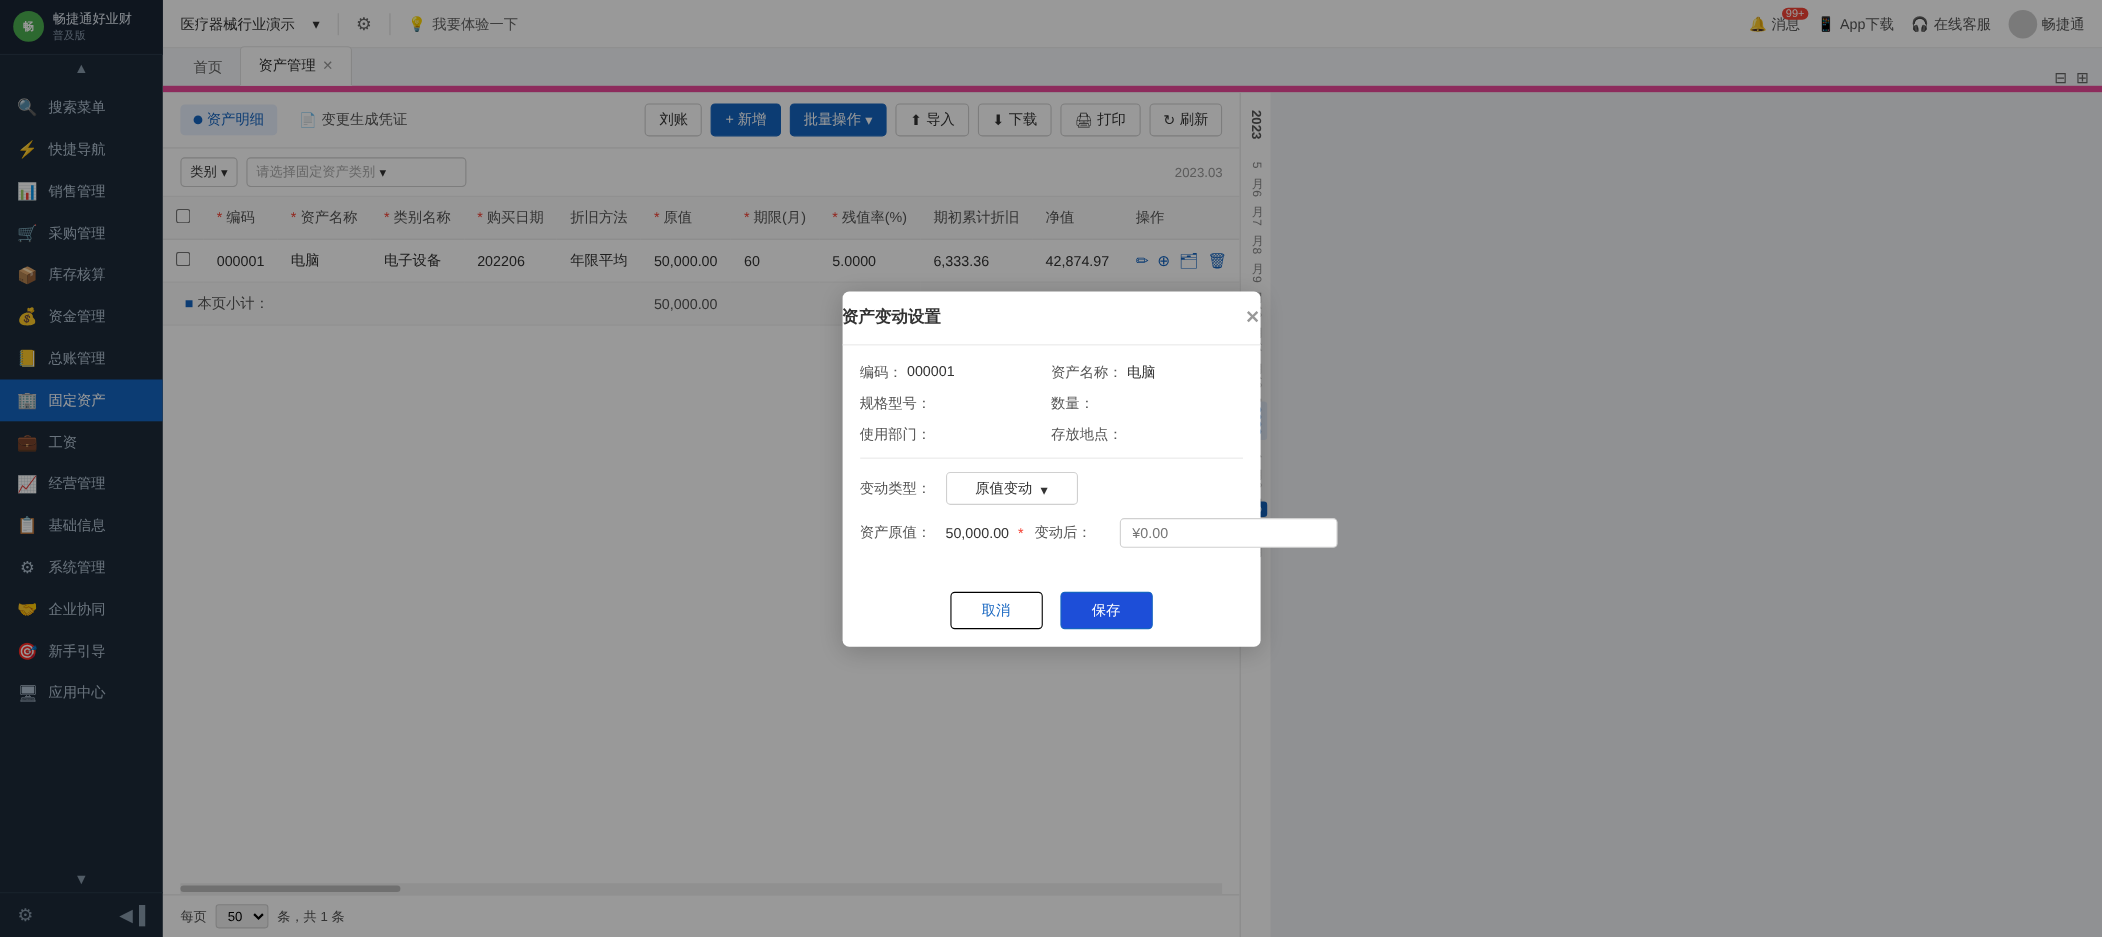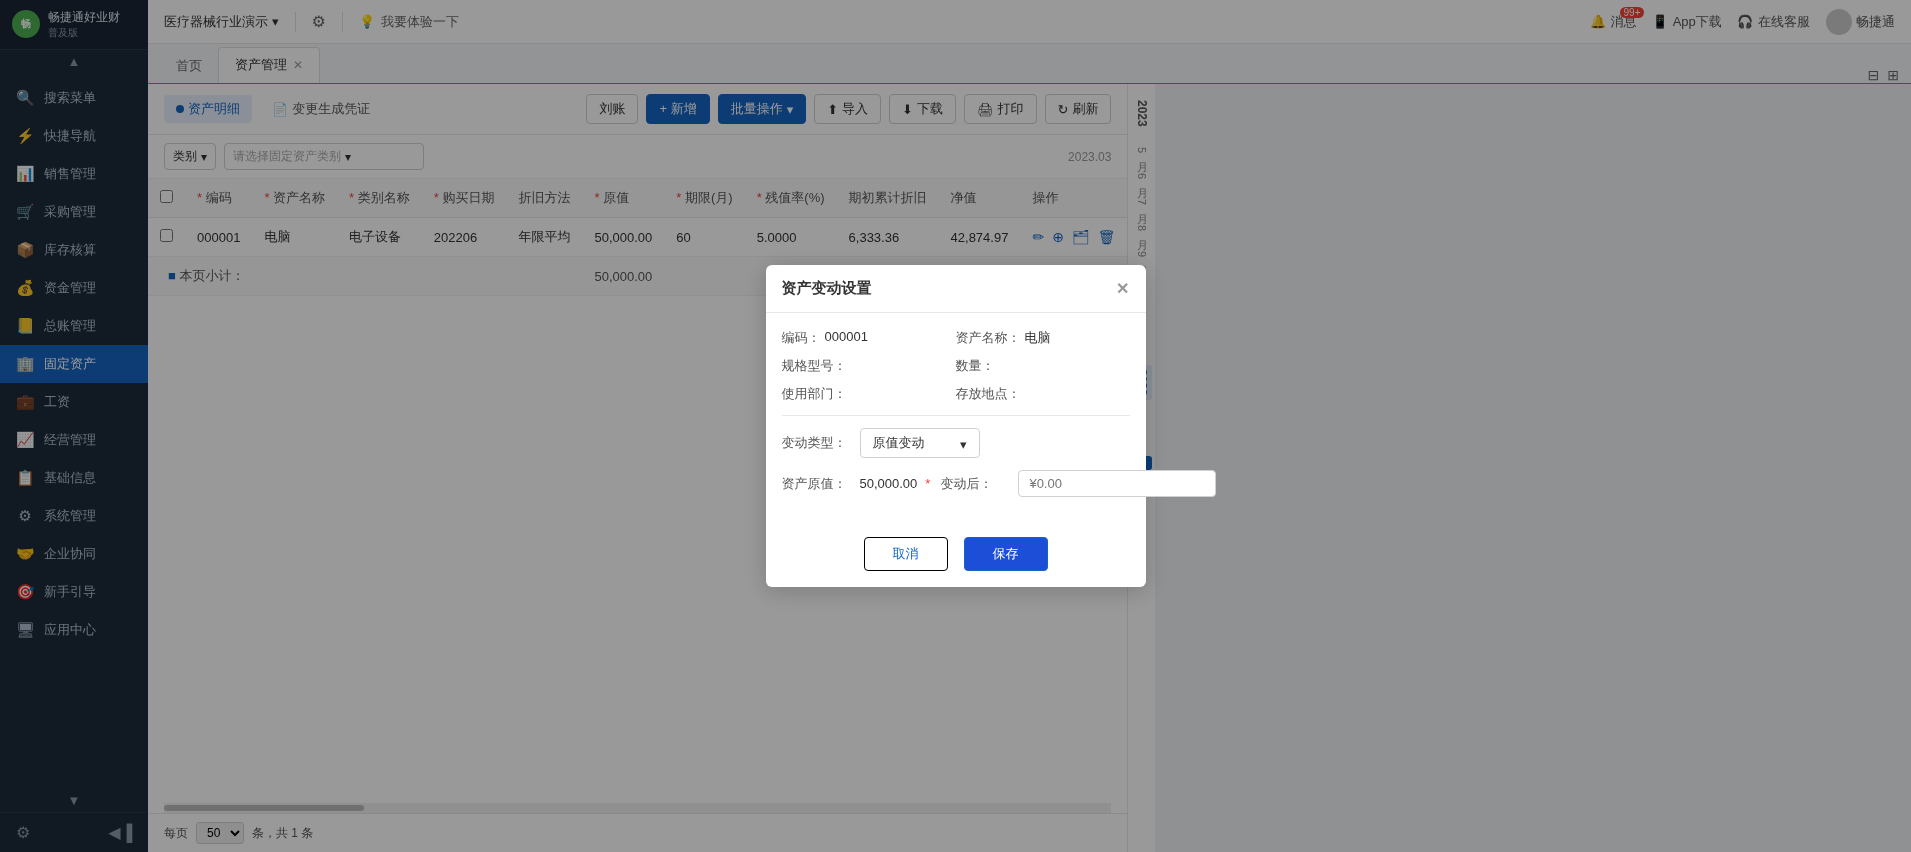--- a/index.html
+++ b/index.html
@@ -71,21 +71,21 @@
     .top-header {
       background: #fff;
       height: 44px;
       display: flex;
       align-items: center;
       padding: 0 16px;
       border-bottom: 1px solid #e8e8e8;
       gap: 12px;
     }
     .company-select {
-      display: flex; align-items: center; gap: 4px;
+      display: flex; align-items: center; gap: 16px;
       color: #333; font-size: 13px; cursor: pointer;
     }
     .header-divider { width: 1px; height: 20px; background: #e0e0e0; margin: 0 4px; }
     .gear-btn { color: #666; cursor: pointer; font-size: 16px; }
     .experience-btn {
       display: flex; align-items: center; gap: 6px;
       color: #666; font-size: 13px; cursor: pointer;
     }
     .header-right {
       margin-left: auto;
@@ -107,21 +107,21 @@
     }
     .avatar { width: 26px; height: 26px; background: #ccc; border-radius: 50%; }
 
     
     .tabs-bar {
       background: #f5f7fa;
       height: 40px;
       display: flex;
       align-items: flex-end;
       padding: 0 12px;
-      border-bottom: 1px solid #ec4899;
+      border-bottom: 6px solid #ec4899;
     }
     .tab {
       padding: 8px 16px;
       cursor: pointer;
       font-size: 13px;
       color: #666;
       border-radius: 4px 4px 0 0;
       display: flex; align-items: center; gap: 6px;
     }
     .tab.active {
@@ -302,21 +302,21 @@
       justify-content: center;
       z-index: 1000;
     }
     .modal {
       background: #fff;
       border-radius: 6px;
       width: 380px;
       box-shadow: 0 4px 24px rgba(0,0,0,0.2);
     }
     .modal-header {
-      padding: 14px 16px;
+      padding: 14px 0;
       border-bottom: 1px solid #e8e8e8;
       display: flex;
       align-items: center;
       justify-content: space-between;
       font-size: 15px;
       font-weight: bold;
       color: #333;
     }
     .modal-close { cursor: pointer; color: #999; font-size: 16px; }
     .modal-body { padding: 16px; }
@@ -344,21 +344,21 @@
     .modal-field-label { color: #555; font-size: 13px; width: 70px; flex-shrink: 0; }
     .modal-field-value {
       flex: 1;
       font-size: 13px;
       color: #333;
     }
     .modal-select {
       display: flex;
       align-items: flex-end;
       gap: 4px;
-      padding: 5px 12px;
+      padding: 5px 26px;
       border: 1px solid #d0d0d0;
       border-radius: 4px;
       background: #fff;
       cursor: pointer;
       font-size: 13px;
       color: #333;
       min-width: 120px;
     }
     .modal-input {
       padding: 5px 10px;

